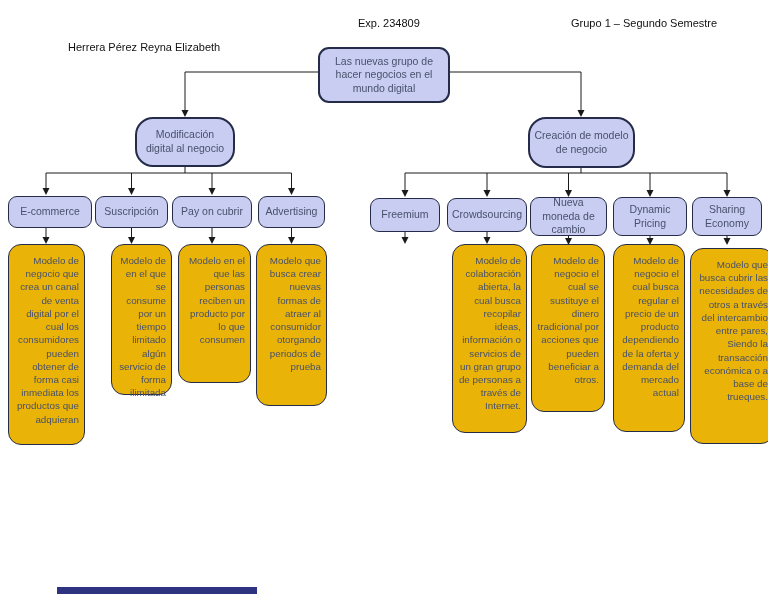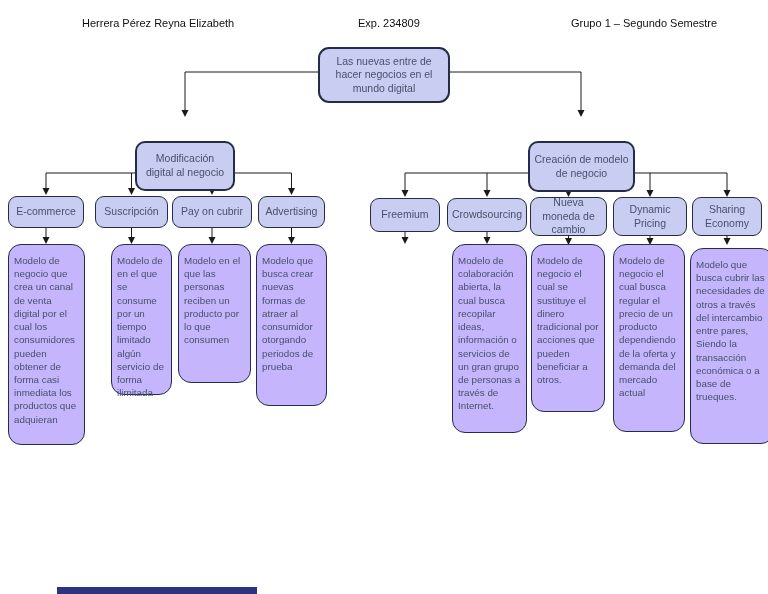--- a/index.html
+++ b/index.html
@@ -11,38 +11,38 @@
     position:absolute;top:17px;font-size:11px;color:#111111;white-space:nowrap;
   }
   .connectors{position:absolute;left:0;top:0;pointer-events:none;}
   .node{
     position:absolute;box-sizing:border-box;
     background:#c9cdf2;border:1.5px solid #252c49;border-radius:9px;
     display:flex;align-items:center;justify-content:center;text-align:center;
     color:#47516b;font-size:10.5px;line-height:1.3;padding:2px 4px;
   }
   .root{border-width:2px;border-radius:11px;font-size:10.5px;}
-  .branch{border-width:2px;border-radius:10px;margin-top:24px;}
+  .branch{border-width:2px;border-radius:18px;}
   .desc{
     position:absolute;box-sizing:border-box;
-    background:#c4b5fd;border:1.5px solid #252c49;border-radius:13px;
-    text-align:left;color:#47516b;font-size:9.8px;line-height:1.35;
+    background:#eab308;border:1.5px solid #252c49;border-radius:13px;
+    text-align:right;color:#47516b;font-size:9.8px;line-height:1.35;
     padding:9px 5px 5px 5px;
   }
   .bottom-bar{
     position:absolute;left:57px;top:587px;width:200px;height:7px;
     background:#2d3380;
   }
 </style>
 </head>
 <body>
 
 <div class="page">
 
-  <span class="hdr" style="left:82px;">Herrera Pérez Reyna Elizabeth</span>
+  <span class="hdr" style="left:68px;margin-top:24px;">Herrera Pérez Reyna Elizabeth</span>
   <span class="hdr" style="left:358px;">Exp. 234809</span>
   <span class="hdr" style="left:571px;">Grupo 1 – Segundo Semestre</span>
 
   <svg class="connectors" width="768" height="594">
     <defs>
       <marker id="arw" markerWidth="8" markerHeight="8" refX="1" refY="3.5" orient="auto" markerUnits="strokeWidth">
         <path d="M0,0 L7,3.5 L0,7 Z" fill="#1a1a1a"></path>
       </marker>
     </defs>
     <g stroke="#1a1a1a" stroke-width="1" fill="none">
@@ -70,26 +70,26 @@
       <path d="M212,228 L212,238" marker-end="url(#arw)"></path>
       <path d="M291.5,228 L291.5,238" marker-end="url(#arw)"></path>
       <path d="M405,232 L405,238" marker-end="url(#arw)"></path>
       <path d="M487,232 L487,238" marker-end="url(#arw)"></path>
       <path d="M568.5,236 L568.5,239" marker-end="url(#arw)"></path>
       <path d="M650,236 L650,239" marker-end="url(#arw)"></path>
       <path d="M727,236 L727,239" marker-end="url(#arw)"></path>
     </g>
   </svg>
 
-  <div class="node root" style="left:318px;top:47px;width:132px;height:56px;">Las nuevas entre de hacer negocios en el mundo digital</div>
+  <div class="node root" style="left:318px;top:47px;width:132px;height:56px;">Las nuevas grupo de hacer negocios en el mundo digital</div>
 
   <div class="node branch" style="left:135px;top:117px;width:100px;height:50px;">Modificación digital al negocio</div>
   <div class="node branch" style="left:528px;top:117px;width:107px;height:51px;">Creación de modelo de negocio</div>
 
-  <div class="node" style="left:8px;top:196px;width:76px;height:32px;">E-commerce</div>
+  <div class="node" style="left:8px;top:196px;width:84px;height:32px;">E-commerce</div>
   <div class="node" style="left:95px;top:196px;width:73px;height:32px;">Suscripción</div>
   <div class="node" style="left:172px;top:196px;width:80px;height:32px;">Pay on cubrir</div>
   <div class="node" style="left:258px;top:196px;width:67px;height:32px;">Advertising</div>
 
   <div class="node" style="left:370px;top:198px;width:70px;height:34px;border-radius:9px;">Freemium</div>
   <div class="node" style="left:447px;top:198px;width:80px;height:34px;">Crowdsourcing</div>
   <div class="node" style="left:530px;top:197px;width:77px;height:39px;">Nueva moneda de cambio</div>
   <div class="node" style="left:613px;top:197px;width:74px;height:39px;">Dynamic Pricing</div>
   <div class="node" style="left:692px;top:197px;width:70px;height:39px;">Sharing Economy</div>
 

